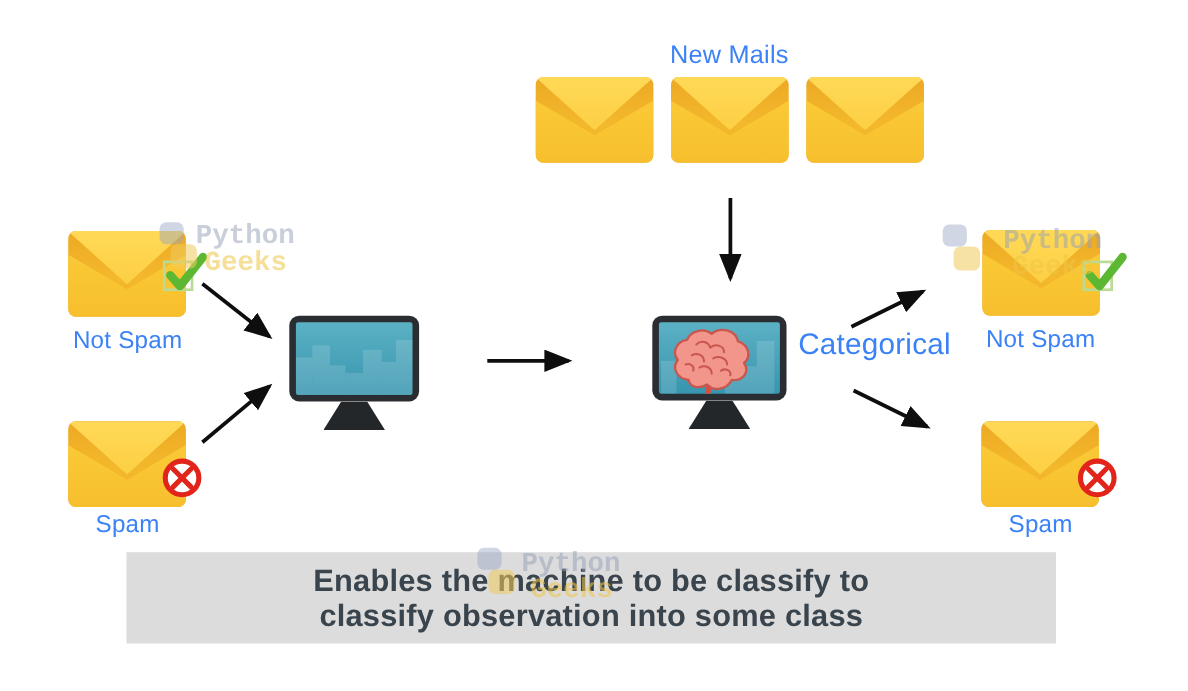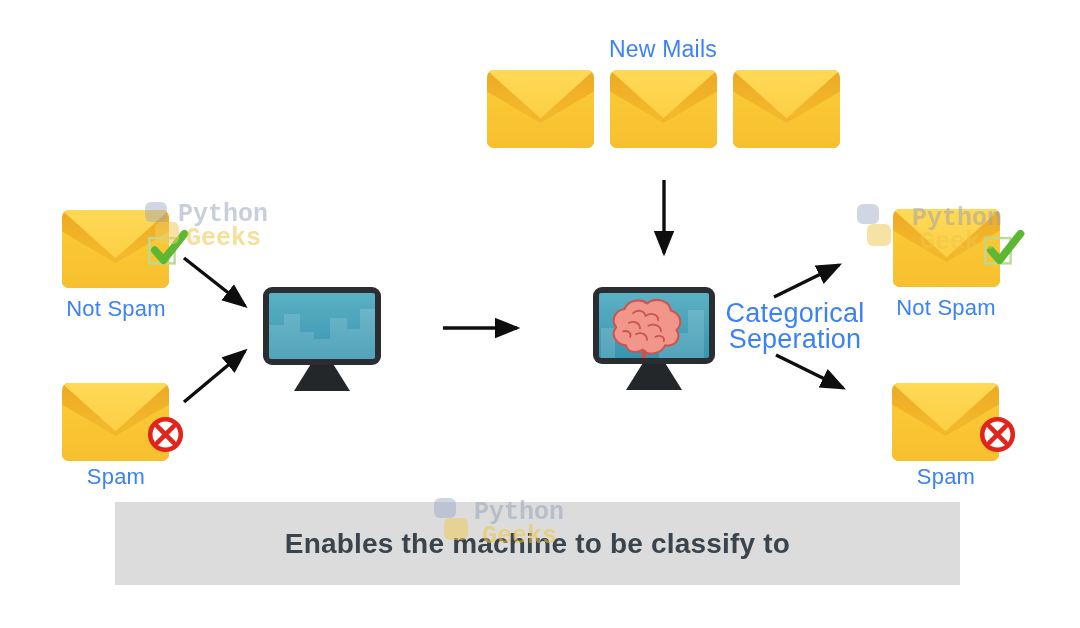--- a/index.html
+++ b/index.html
@@ -160,21 +160,20 @@
           <path d="M40 26 C46 20 56 22 58 30 M58 30 C66 24 76 28 76 36 M34 40 C42 36 50 40 50 48 M62 44 C70 40 80 44 80 52 M44 56 C52 52 60 56 60 64 M72 60 C78 56 86 60 84 66 M26 52 C32 50 38 54 36 60" stroke="#c9574e" stroke-width="2.6" fill="none" stroke-linecap="round"></path>
           <path d="M58 80 C60 90 54 96 44 99 C53 93 55 86 52 80 Z" fill="#d84b41" stroke="#c9574e" stroke-width="2"></path>
         </svg>
       </div>
     </div>
     <div class="mon-neck"></div>
   </div>
 
   <div class="label" style="left:714px;top:300px;width:142px;font-size:27px;line-height:26px;margin-left:10px;">
     <div>Categorical</div>
-    <div>Seperation</div>
   </div>
 
   <div class="envelope" style="left:893px;top:209px;">
     <div class="env-flap"></div>
     <div class="env-front"></div>
   </div>
   <div class="badge" style="left:982px;top:226px;width:44px;height:44px;">
     <svg viewBox="0 0 40 40" width="44" height="44">
       <rect x="3" y="11" width="23" height="23" fill="none" stroke="#b9db94" stroke-width="2.2"></rect>
       <path d="M8 22 L16 31 L35 7" fill="none" stroke="#5cb832" stroke-width="7" stroke-linecap="round" stroke-linejoin="round"></path>
@@ -189,20 +188,21 @@
   <div class="badge" style="left:979px;top:416px;width:37px;height:37px;">
     <svg viewBox="0 0 40 40" width="37" height="37">
       <circle cx="20" cy="20" r="16.5" fill="#ffffff" stroke="#e2251b" stroke-width="5"></circle>
       <path d="M11 11 L29 29 M29 11 L11 29" stroke="#e2251b" stroke-width="5" stroke-linecap="round"></path>
     </svg>
   </div>
   <div class="label" style="left:866px;top:464px;width:160px;font-size:22px;">Spam</div>
 
   <div class="caption">
     <div>Enables the machine to be classify to</div>
+    <div>classify observation into some class</div>
   </div>
 
   <div class="wm" style="left:145px;top:200px;width:140px;height:55px;">
     <span class="sq1" style="left:0;top:2px;"></span>
     <span class="sq2" style="left:10px;top:22px;"></span>
     <span class="wm-python" style="left:33px;top:0;">Python</span>
     <span class="wm-geeks" style="left:41px;top:24px;">Geeks</span>
   </div>
   <div class="wm" style="left:857px;top:202px;width:160px;height:55px;">
     <span class="sq1" style="left:0;top:2px;"></span>

